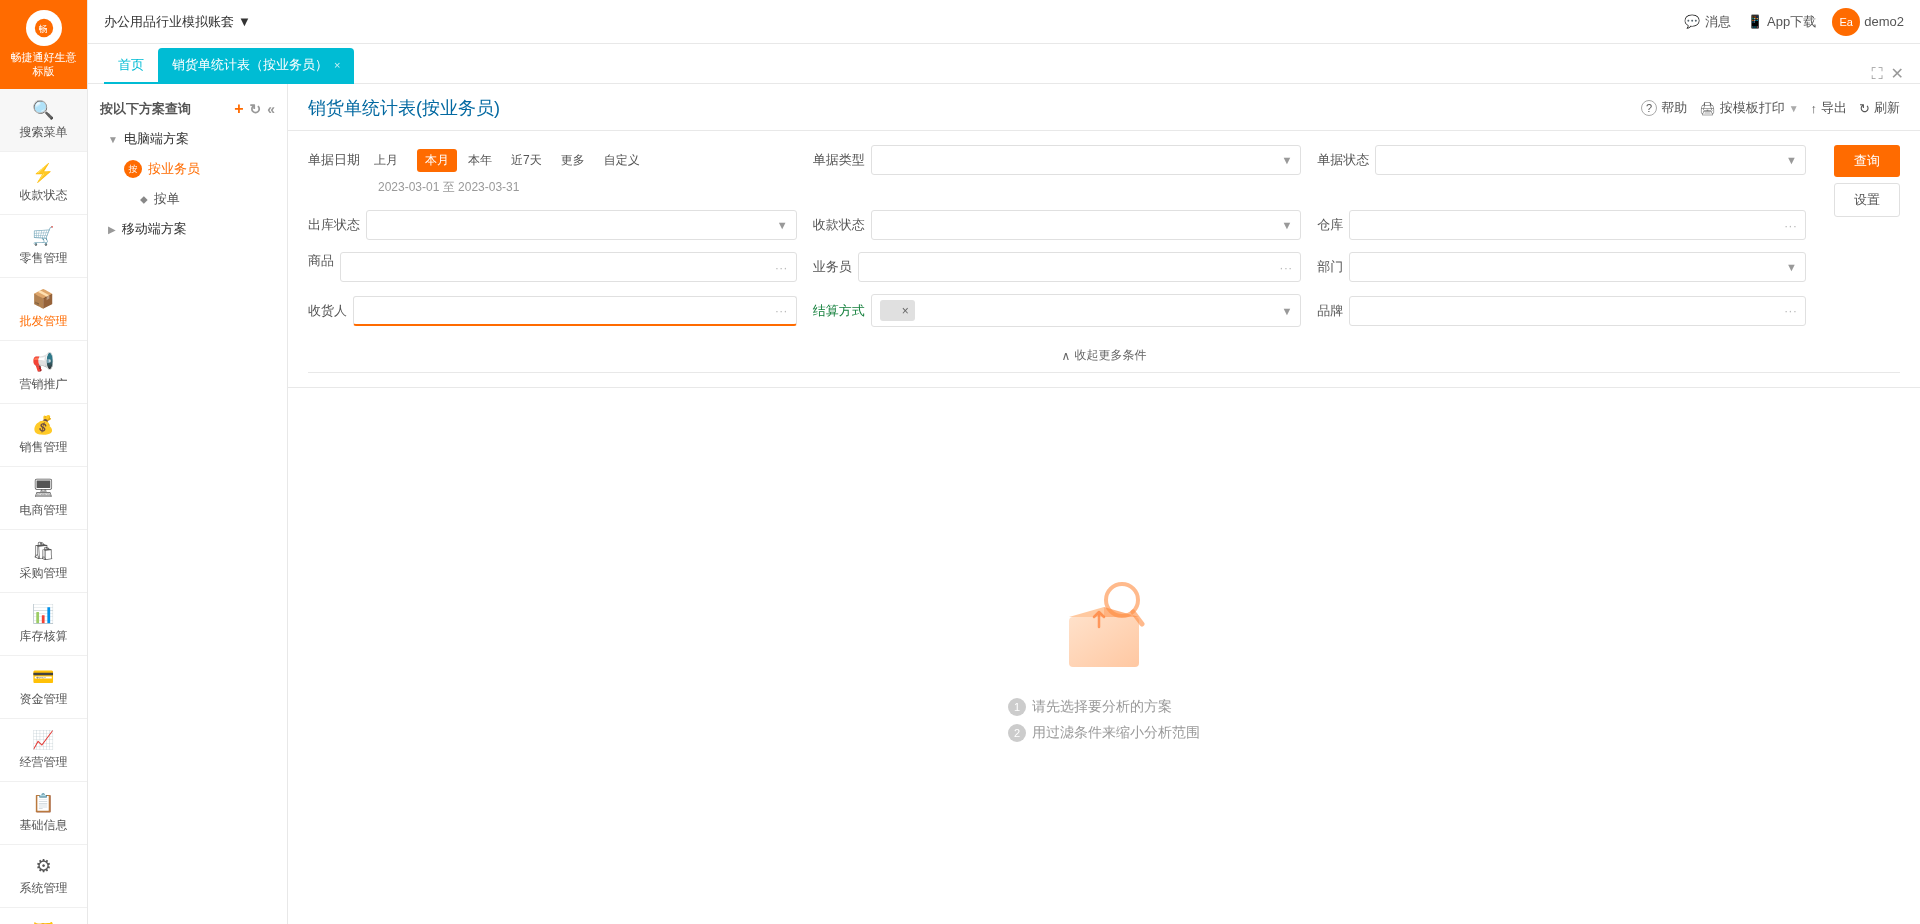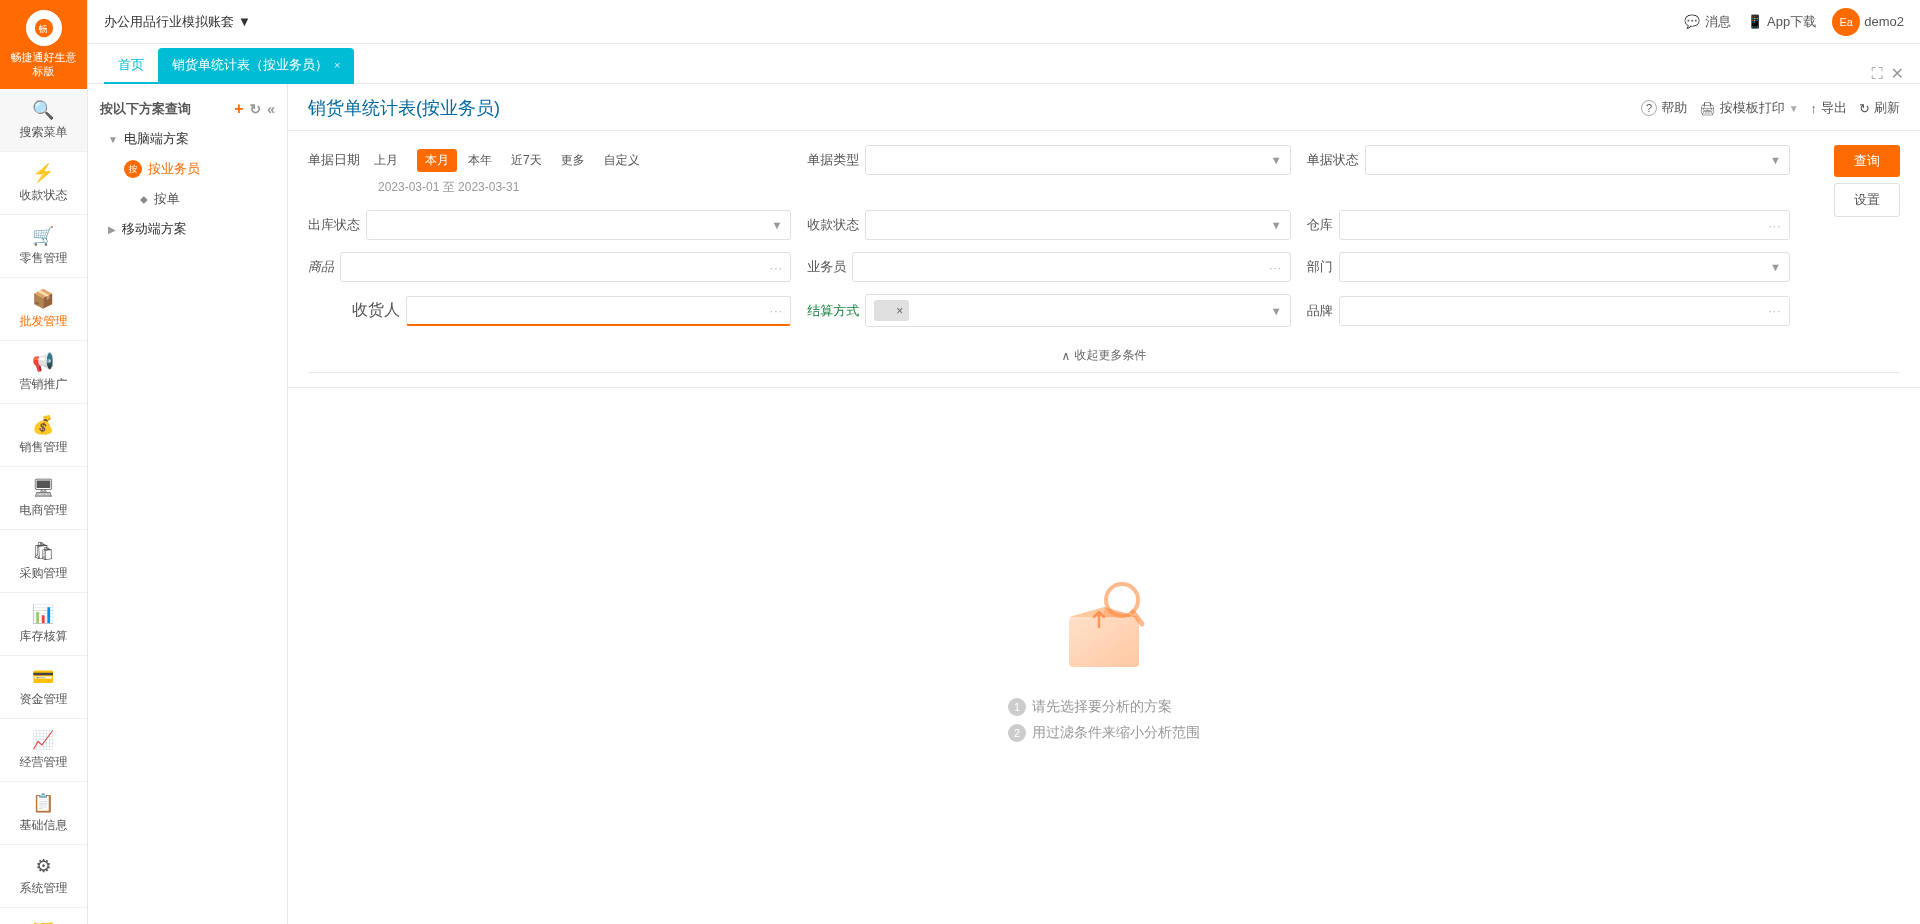--- a/index.html
+++ b/index.html
@@ -252,21 +252,21 @@
           </div>
           <div class="page-action-btn">
             <span>↻</span>
             <span>刷新</span>
           </div>
         </div>
       </div>
 
       <div class="filter-area">
 
-        <div style="display:flex; align-items:flex-start; gap:28px; margin-bottom:12px;">
+        <div style="display:flex; align-items:flex-start; gap:12px; margin-bottom:12px;">
           <div style="flex:1; display:flex; flex-direction:column; gap:12px;">
             <div style="display:grid; grid-template-columns: 1fr 1fr 1fr; gap:16px; align-items:center;">
 
               <div style="display:flex; align-items:center; gap:6px;">
                 <span style="font-size:13px;color:#555;white-space:nowrap;">单据日期</span>
                 <div style="display:flex;align-items:center;gap:3px;flex:1;">
                   <span class="date-tab">上月</span>
                   <span class="date-tab active">本月</span>
                   <span class="date-tab">本年</span>
                   <span class="date-tab">近7天</span>
@@ -312,21 +312,21 @@
               <div style="display:flex; align-items:center; gap:6px;">
                 <span style="font-size:13px;color:#555;white-space:nowrap;">仓库</span>
                 <div class="filter-control" style="flex:1;">
                   <span></span>
                   <span class="dots">···</span>
                 </div>
               </div>
             </div>
 
             <div style="display:grid; grid-template-columns: 1fr 1fr 1fr; gap:16px; align-items:center;">
-              <div style="display:flex; align-items:center; gap:6px;font-style:italic;">
+              <div style="display:flex; gap:6px;">
                 <span style="font-size:13px;color:#555;white-space:nowrap;">商品</span>
                 <div class="filter-control" style="flex:1;">
                   <span></span>
                   <span class="dots">···</span>
                 </div>
               </div>
               <div style="display:flex; align-items:center; gap:6px;">
                 <span style="font-size:13px;color:#555;white-space:nowrap;">业务员</span>
                 <div class="filter-control" style="flex:1;">
                   <span></span>
@@ -337,21 +337,21 @@
                 <span style="font-size:13px;color:#555;white-space:nowrap;">部门</span>
                 <div class="filter-control" style="flex:1;">
                   <span></span>
                   <span class="chevron">▼</span>
                 </div>
               </div>
             </div>
 
             <div style="display:grid; grid-template-columns: 1fr 1fr 1fr; gap:16px; align-items:center;">
               <div style="display:flex; align-items:center; gap:6px;">
-                <span style="font-size:16px;color:#555;white-space:nowrap;margin-left:44px;">收货人</span>
+                <span style="font-size:13px;color:#555;white-space:nowrap;">收货人</span>
                 <div class="filter-control active" style="flex:1;">
                   <span></span>
                   <span class="dots">···</span>
                 </div>
               </div>
               <div style="display:flex; align-items:center; gap:6px;">
                 <span style="font-size:13px;color:#15803d;white-space:nowrap;">结算方式</span>
                 <div class="filter-control" style="flex:1; display:flex; align-items:center; gap:4px;">
                   <div class="tag-x">
                     <span>　</span>

